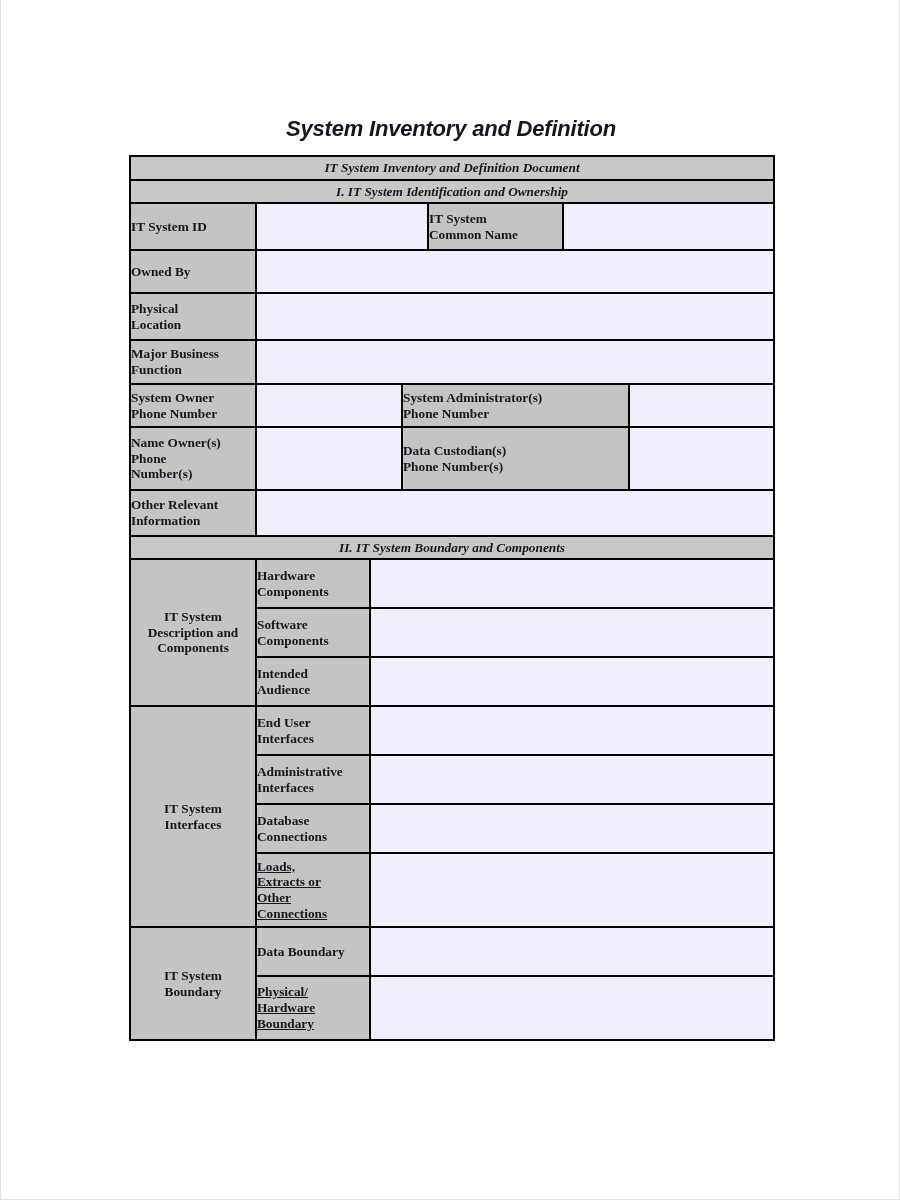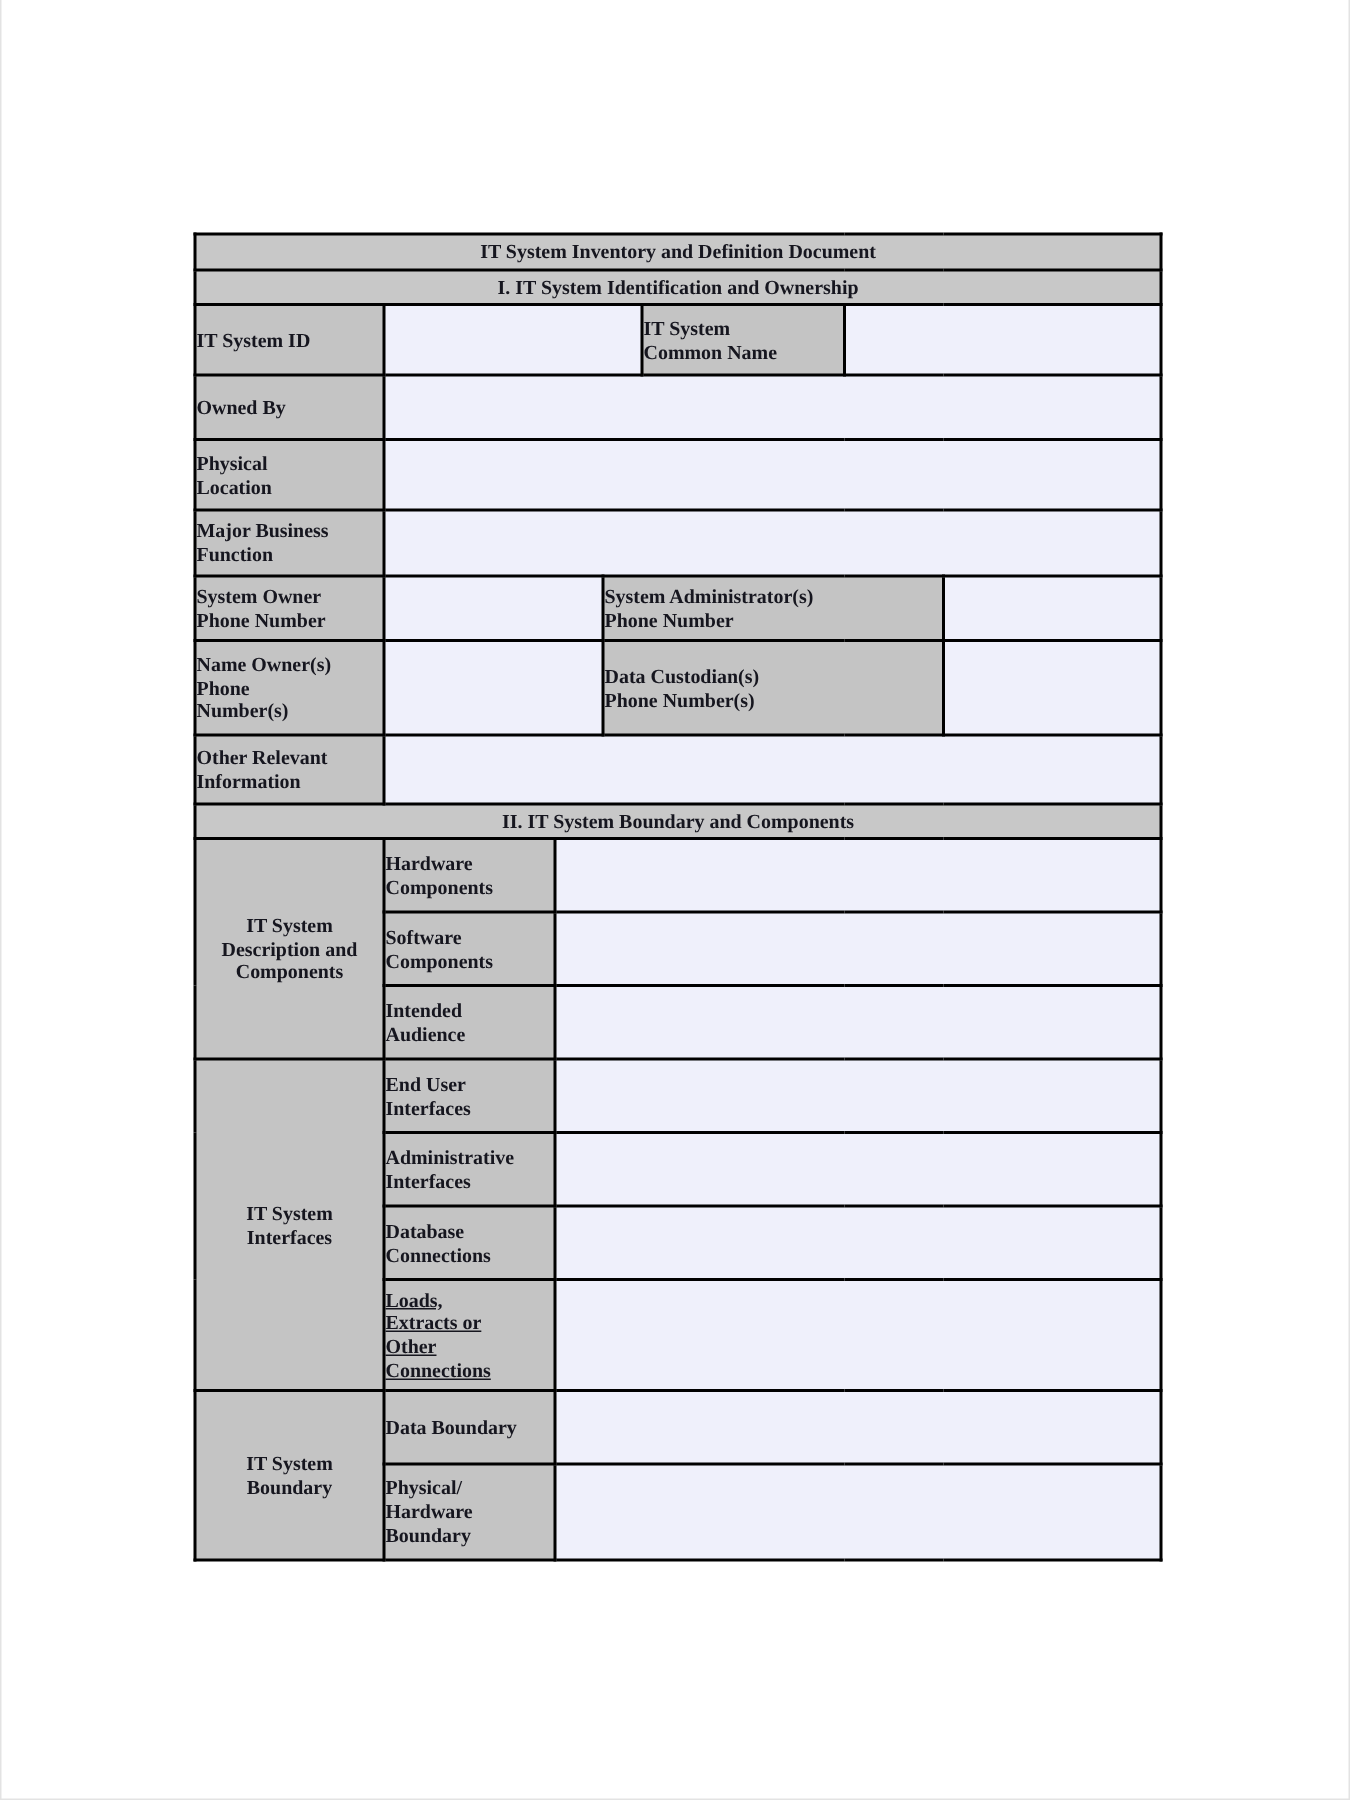--- a/index.html
+++ b/index.html
@@ -65,20 +65,21 @@
   .lbl-left {
     background: #c4c4c4;
     text-align: left;
     padding: 4px 6px;
   }
   .sec {
     background: #c8c8c8;
     text-align: center;
     padding: 4px 3px;
     font-size: 13.6px;
+    font-style: italic;
   }
   .fld {
     background: #eff0fb;
     border: 2px solid #000000;
   }
   .vlabel {
     background: #c4c4c4;
     text-align: center;
     vertical-align: top;
     padding-top: 8px;
@@ -91,37 +92,38 @@
   .h-r2    { height: 41px; }
   .h-r3    { height: 45px; }
   .h-r4    { height: 42px; }
   .h-r5    { height: 41px; margin-top: 24px; }
   .h-r6    { height: 61px; }
   .h-r7    { height: 44px; }
   .h-comp  { height: 47px; }
   .h-int   { height: 47px; }
   .h-loads { height: 72px; text-decoration: underline; }
   .h-bnd1  { height: 47px; }
-  .h-bnd2  { height: 62px; }
+  .h-bnd2  { height: 62px; text-decoration: underline; }
 
   
   #table-clip {
     position: absolute;
     left: 0;
     top: 0;
     width: 900px;
     height: 1098px;
     overflow: hidden;
   }
 </style>
 </head>
 <body>
 
 <div id="page">
 
+  <div id="doc-title">System Inventory and Definition</div>
 
   <div id="table-clip">
   <table id="form-table">
     <colgroup>
       <col style="width:126px">
       <col style="width:114px">
       <col style="width:32px">
       <col style="width:26px">
       <col style="width:135px">
       <col style="width:66px">

